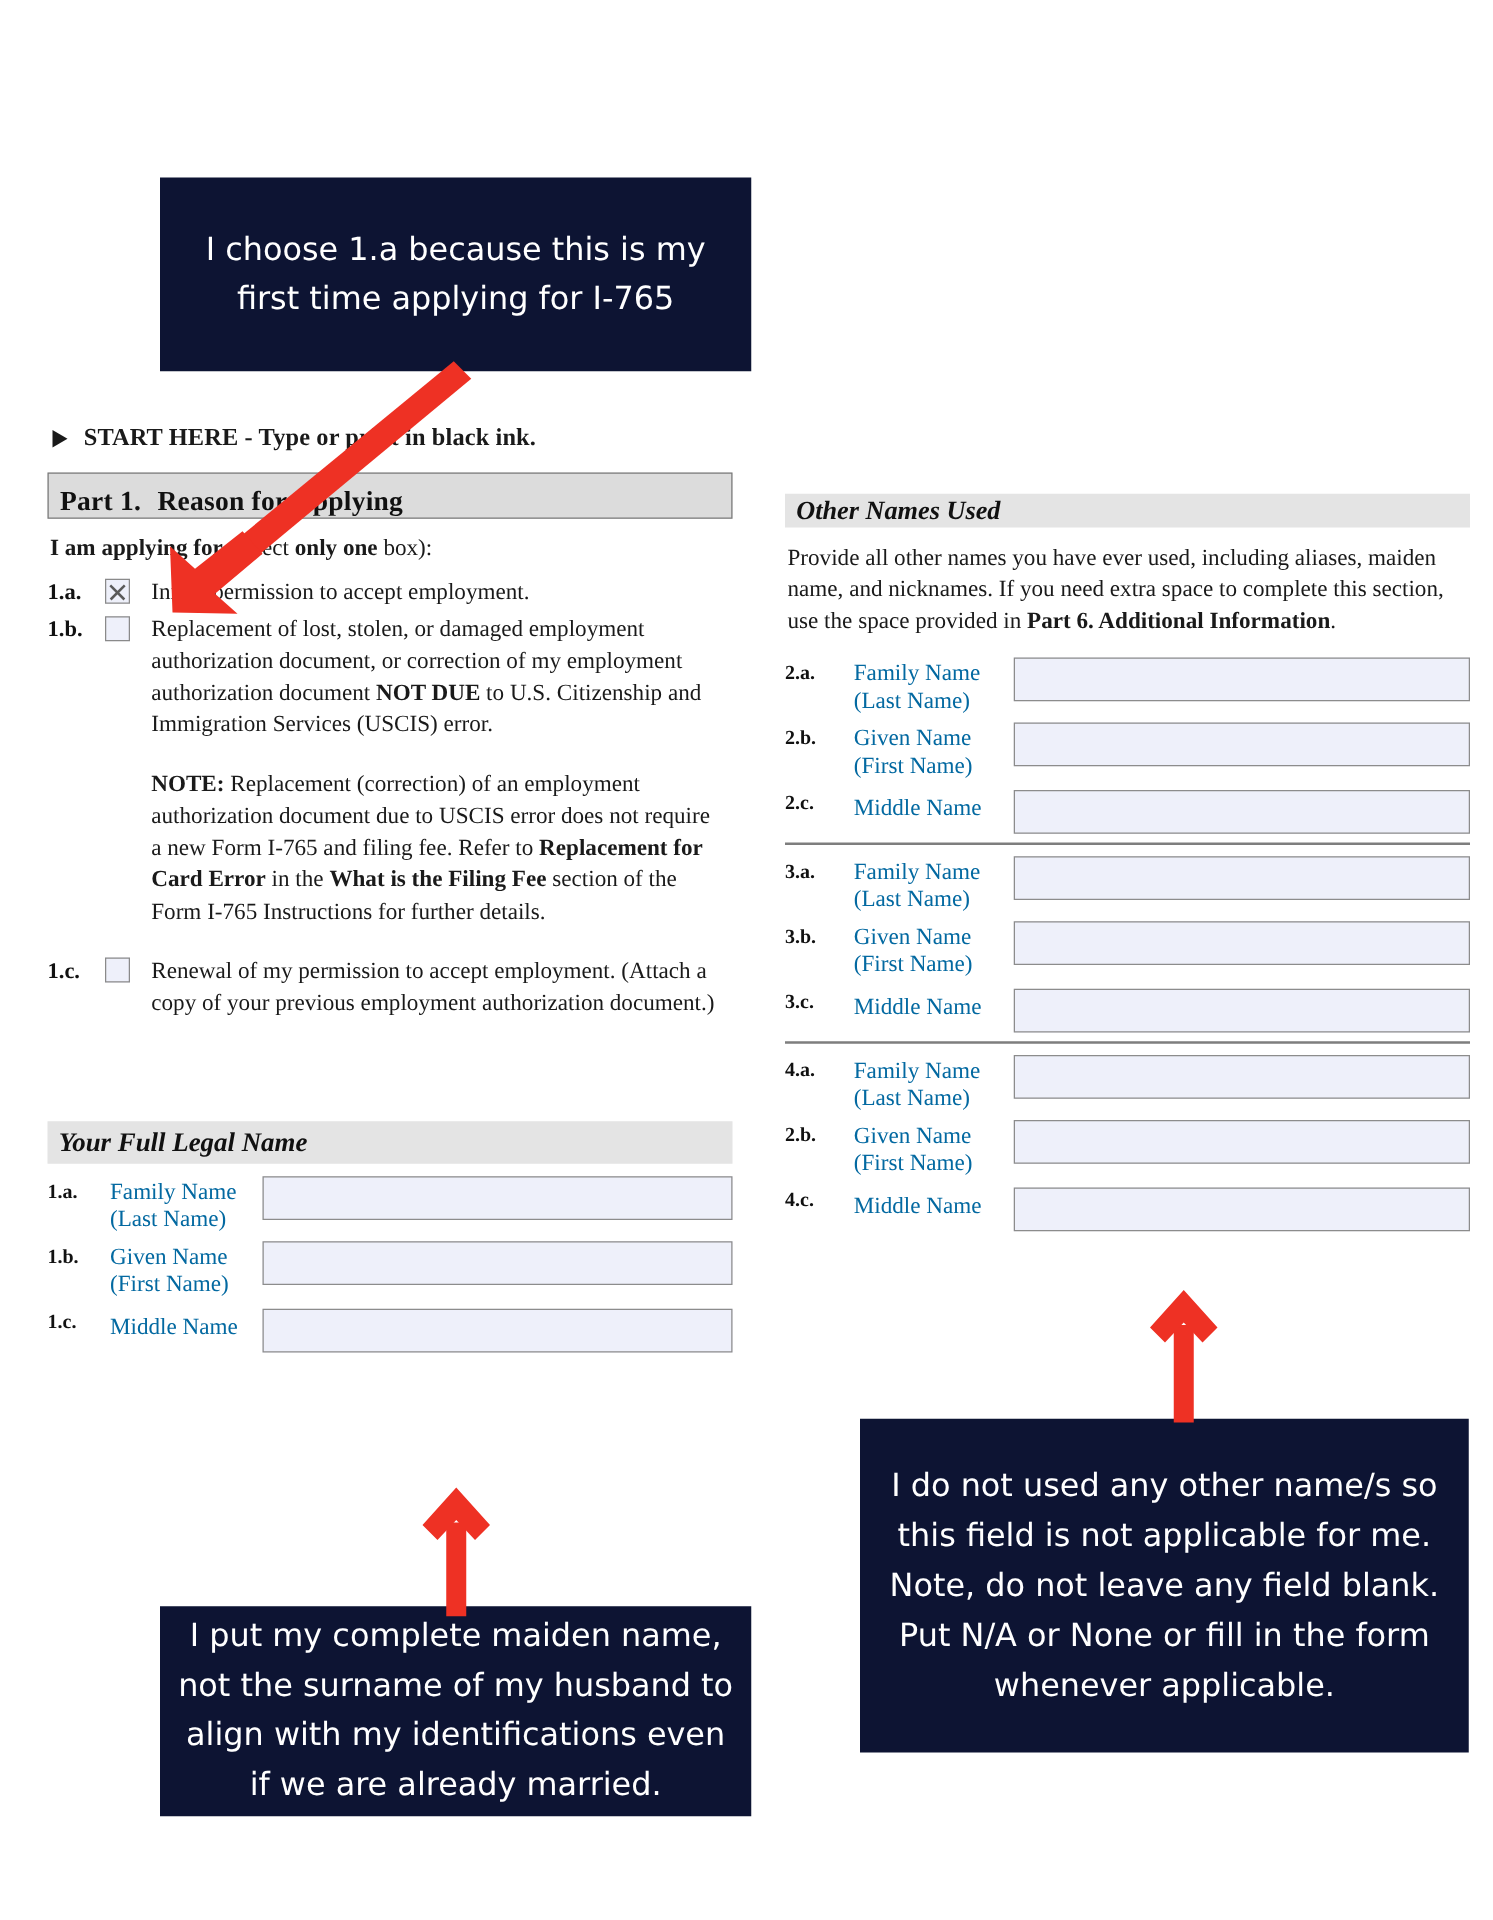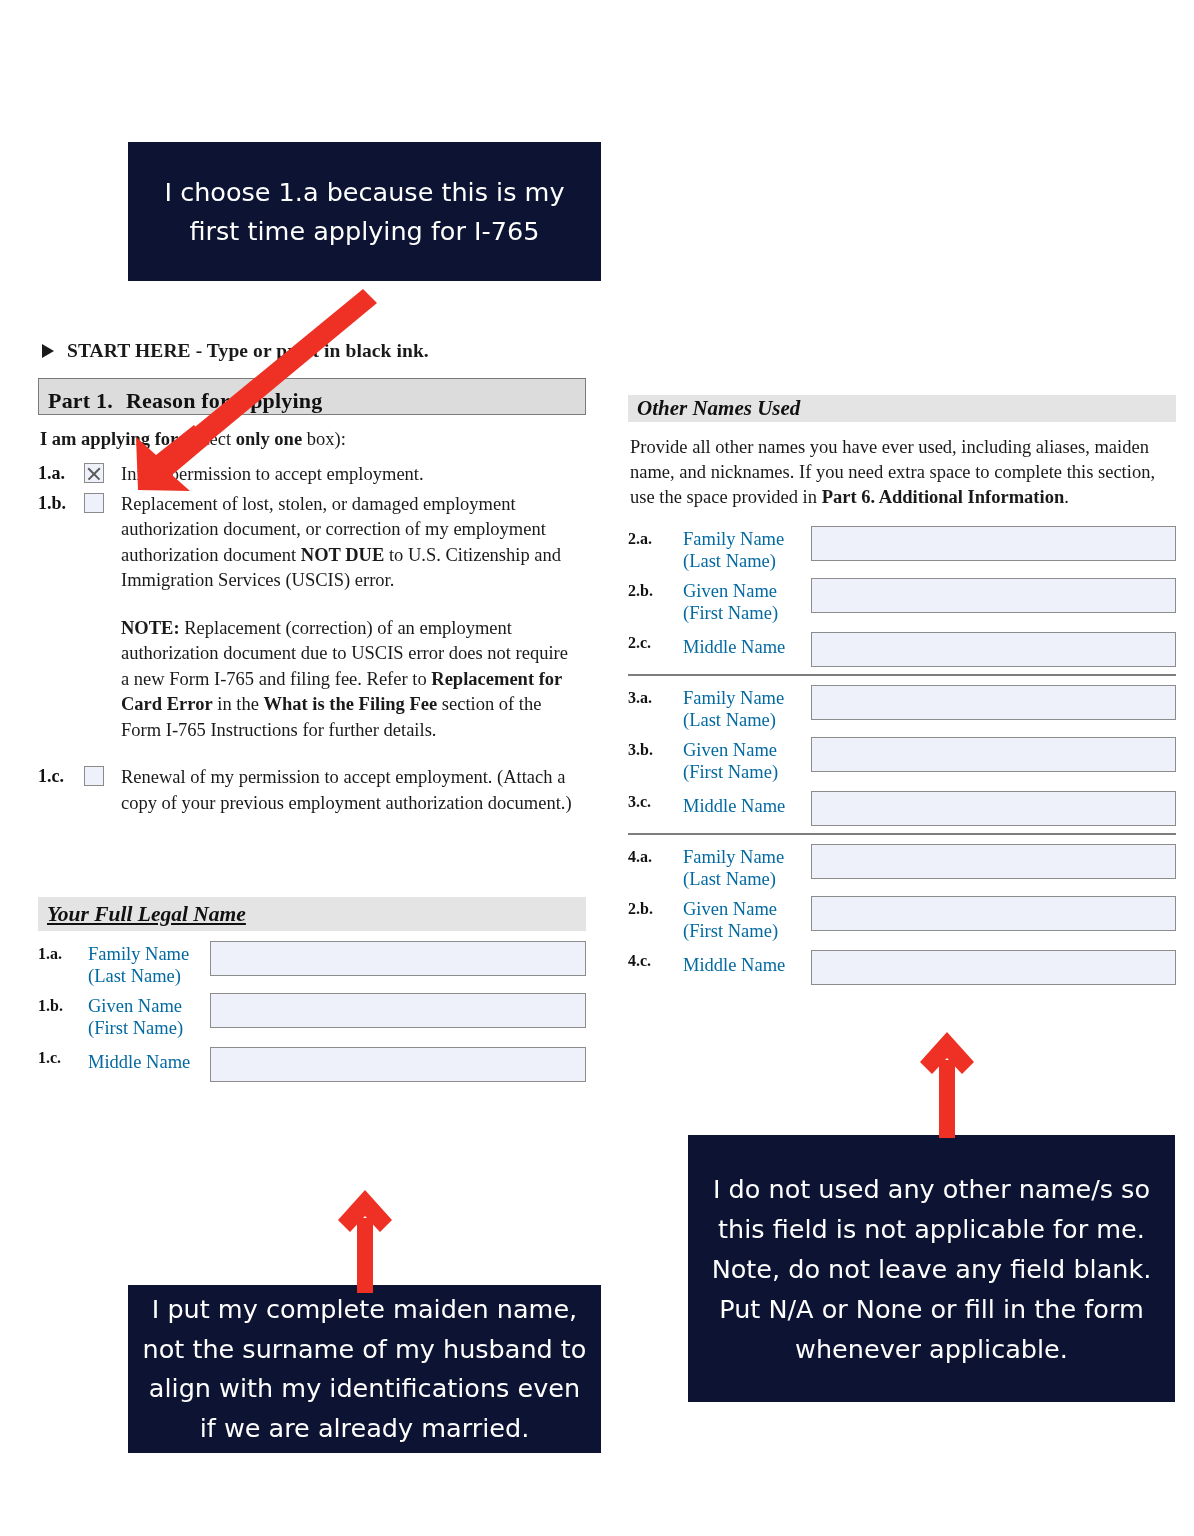--- a/index.html
+++ b/index.html
@@ -72,21 +72,20 @@
   .sub-bar {
     background: #e4e4e4;
     height: 34px;
     display: flex;
     align-items: center;
     padding-left: 9px;
     font-weight: bold;
     font-style: italic;
     font-size: 21.5px;
     color: #111;
-    text-decoration: underline;
   }
   .sub-bar-right {
     background: #e4e4e4;
     height: 27px;
     display: flex;
     align-items: center;
     padding-left: 9px;
     font-weight: bold;
     font-style: italic;
     font-size: 21px;
@@ -215,21 +214,21 @@
     box-sizing: border-box;
     display: flex;
     align-items: center;
     justify-content: center;
     z-index: 5;
   }
   .callout .ctext { width: 100%; }
 
   #callout-top-left {
     left: 128px; top: 142px;
-    width: 473px; height: 139px;
+    width: 473px; height: 155px;
     font-size: 25.5px;
     line-height: 39px;
     padding: 0 18px;
   }
   #callout-bottom-left {
     left: 128px; top: 1285px;
     width: 473px; height: 168px;
     font-size: 25.5px;
     line-height: 39.5px;
     padding: 0 14px;

